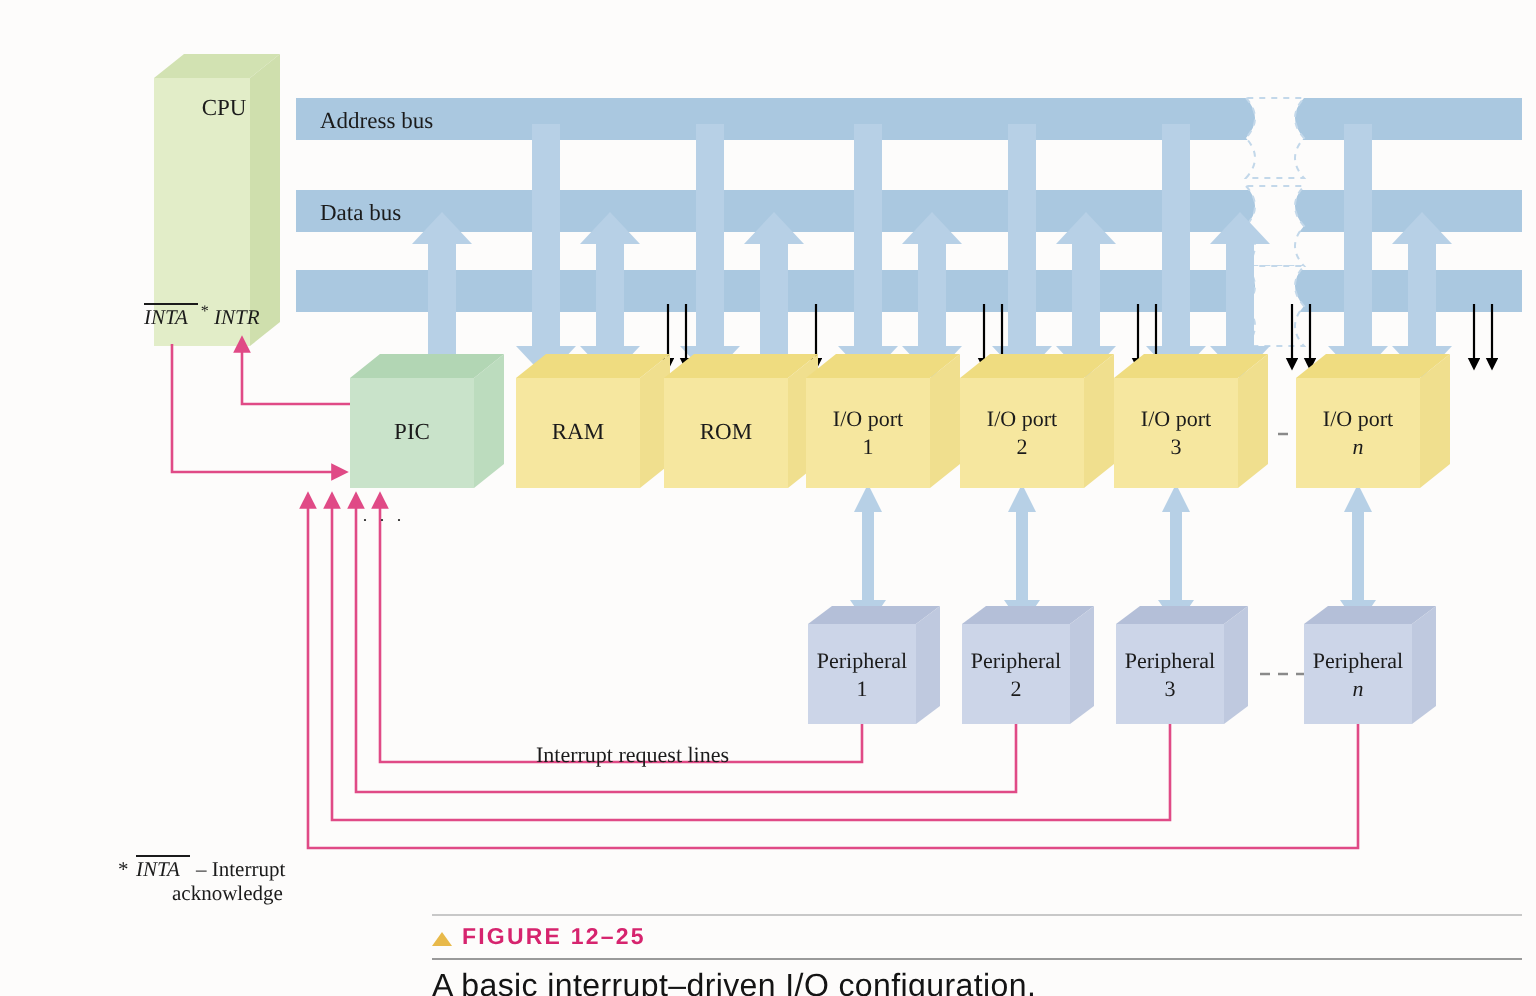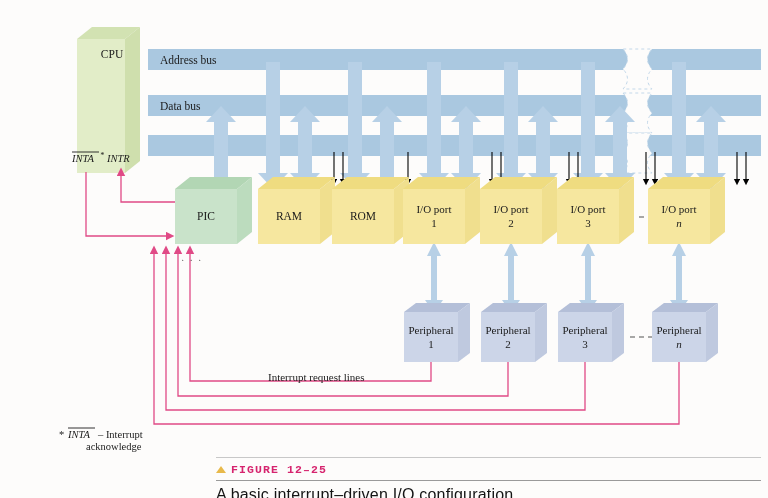--- a/index.html
+++ b/index.html
@@ -66,21 +66,21 @@
   .cap-head{
     display:flex;align-items:center;gap:5px;
   }
   .cap-tri{
     width:0;height:0;
     border-left:5px solid transparent;
     border-right:5px solid transparent;
     border-bottom:7px solid #e8b94a;
   }
   .cap-figno{
-    font-family:Liberation Mono, monospace;
+    font-family:Liberation Sans, sans-serif;
     font-weight:bold;
     font-size:11.5px;
     letter-spacing:1.1px;
     color:#d6246e;
   }
   .cap-rule-bot{
     height:1px;background:#9a9a9a;width:545px;margin:4px 0 5px 0;
   }
   .cap-text{
     font-family:"Liberation Sans", sans-serif;

